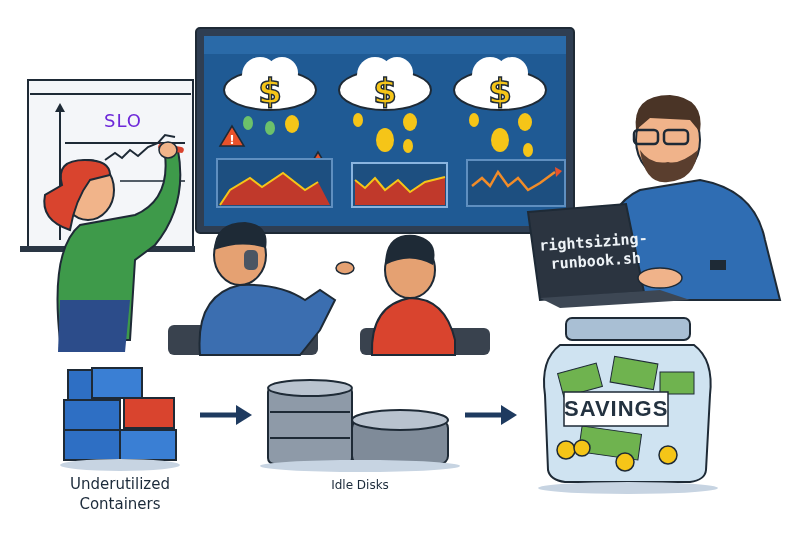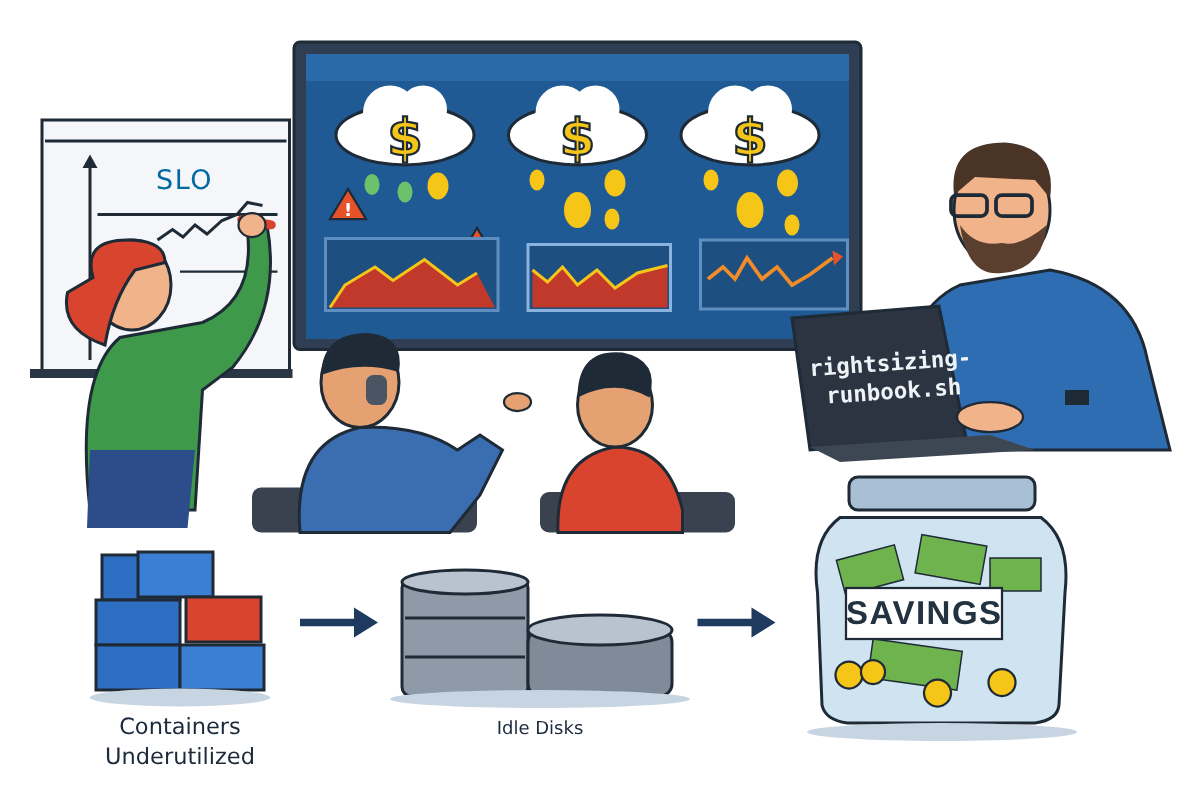--- a/index.html
+++ b/index.html
@@ -1,20 +1,20 @@
 <!DOCTYPE html>
 <html><head>
 <meta charset="utf-8">
 <style>
   html,body{margin:0;padding:0;background:#ffffff;}
   body{width:800px;height:533px;position:relative;overflow:hidden;font-family:"DejaVu Sans",sans-serif;}
   .abs{position:absolute;}
   .lbl{position:absolute;color:#1b2a3a;font-family:"DejaVu Sans",sans-serif;text-align:center;line-height:20px;}
   .laptop-text{position:absolute;color:#eef3f7;font-family:"DejaVu Sans Mono",monospace;font-size:15px;line-height:19px;font-weight:bold;}
-  .slo{position:absolute;font-family:"DejaVu Sans",sans-serif;font-size:18px;color:#0369a1;letter-spacing:1px;}
+  .slo{position:absolute;font-family:"DejaVu Sans",sans-serif;font-size:18px;color:#6d28d9;letter-spacing:1px;}
   .savings{position:absolute;font-family:"Liberation Sans",sans-serif;font-weight:bold;font-size:22px;color:#233240;letter-spacing:1px;text-align:center;}
 </style>
 </head>
 <body>
 
 <svg class="abs" style="left:0;top:0" width="800" height="533" viewBox="0 0 800 533">
 
   <g>
     <rect x="28" y="80" width="165" height="170" fill="#f4f6f9" stroke="#1e2a36" stroke-width="2"></rect>
     <line x1="30" y1="94" x2="191" y2="94" stroke="#1e2a36" stroke-width="2"></line>
@@ -166,16 +166,16 @@
   </g>
 </svg>
 
 <div class="slo" style="left:104px;top:110px;">SLO</div>
 <div class="laptop-text" style="left:540px;top:233px;transform:rotate(-4deg);">
   <div>rightsizing-</div>
   <div style="padding-left:10px;">runbook.sh</div>
 </div>
 <div class="savings" style="left:564px;top:396px;width:104px;">SAVINGS</div>
 <div class="lbl" style="left:50px;top:474px;width:140px;font-size:15px;">
+  <div>Underutilized</div>
   <div>Containers</div>
-  <div>Underutilized</div>
 </div>
 <div class="lbl" style="left:300px;top:475px;width:120px;font-size:12px;">Idle Disks</div>
 
 </body></html>

